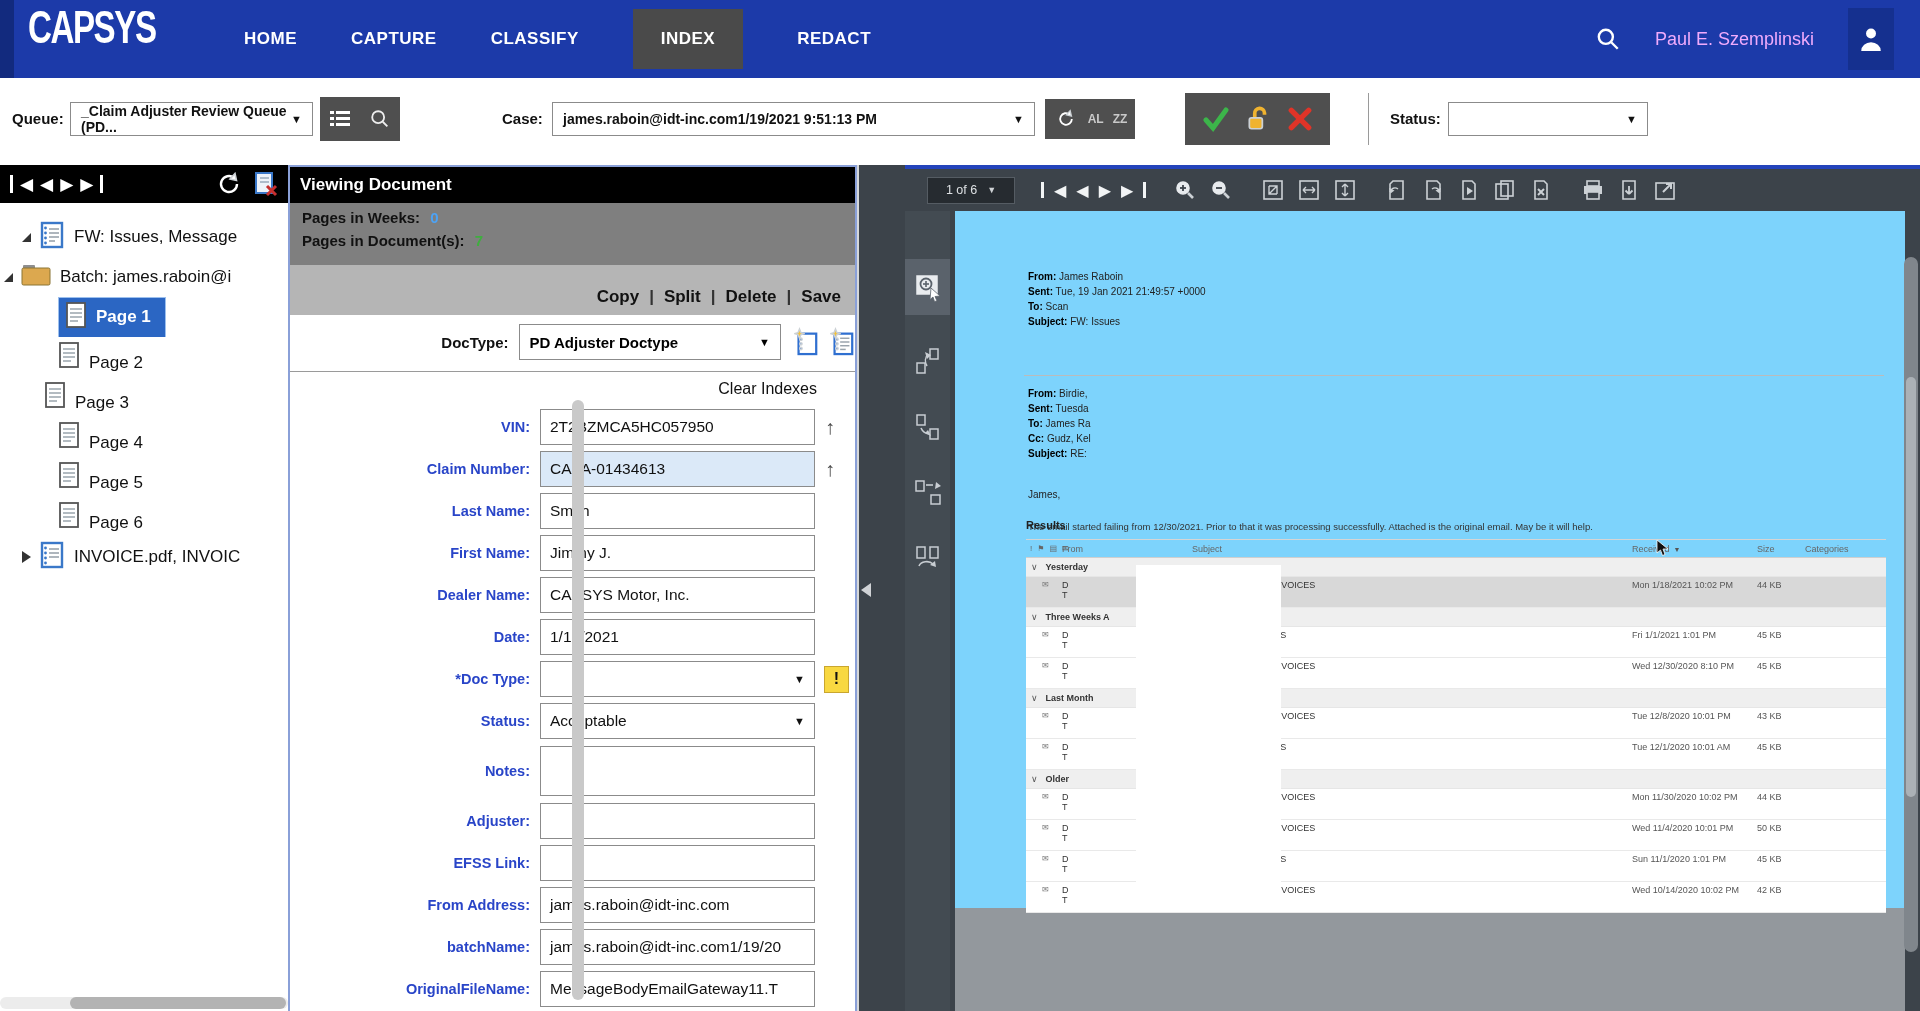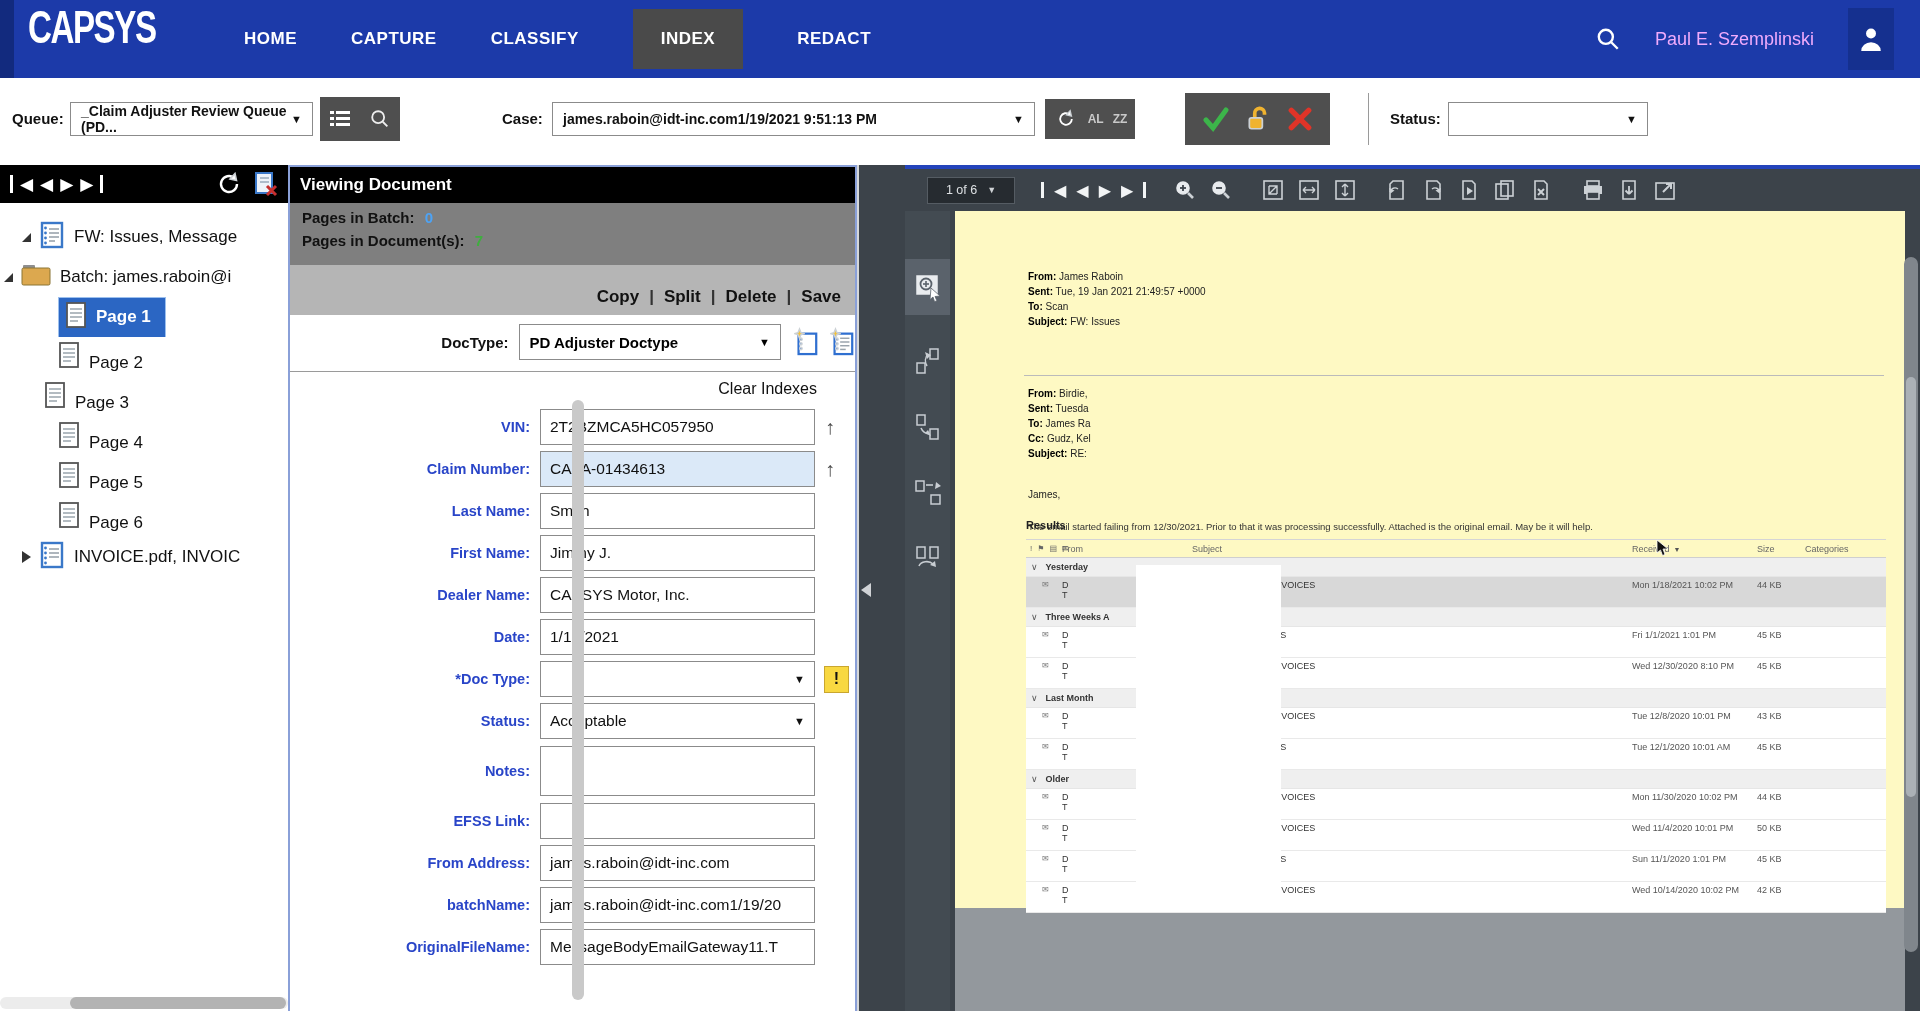--- a/index.html
+++ b/index.html
@@ -99,21 +99,21 @@
   .vicon svg { stroke:#ccd1d5; fill:none; stroke-width:1.6; }
   .varrow { color:#f2f4f5; font-size:16px; cursor:pointer; }
   .vbar { width:3px; height:16px; background:#f2f4f5; }
   .viewer-body { flex:1; display:flex; min-height:0; }
   .toolstrip { width:45px; background:#434b52; display:flex; flex-direction:column; align-items:center;
                padding-top:48px; gap:26px; flex:none; }
   .tool { width:40px; height:40px; display:flex; align-items:center; justify-content:center; cursor:pointer; }
   .tool svg { stroke:#c8cdd2; fill:none; stroke-width:1.5; }
   .tool.selected { background:#5a626b; width:45px; height:56px; }
   .canvas { flex:1; background:#3c434a; position:relative; display:flex; flex-direction:column; min-width:0; }
-  .page { margin-left:5px; width:950px; height:697px; background:#fef9c3; position:relative; flex:none; }
+  .page { margin-left:5px; width:950px; height:697px; background:#7dd3fc; position:relative; flex:none; }
   .canvas-footer { flex:1; background:#93989d; margin-left:5px; width:950px; }
   .vscroll { position:absolute; right:2px; top:46px; width:14px; height:695px; background:#80868c; border-radius:7px; }
   .vscroll .thumb { position:absolute; left:2px; top:120px; width:10px; height:420px; background:#abb1b6; border-radius:5px; }
 
   
   .email { position:absolute; left:73px; top:58px; right:60px; font-size:10px; color:#222; }
   .ehline { line-height:15px; }
   .ehline b { color:#000; }
   .ediv { height:1px; background:#bbb; margin:46px 0 10px -4px; width:860px; }
   .egreet { margin-top:26px; line-height:15px; }
@@ -371,21 +371,21 @@
     </div>
     <div class="hscroll-track" data-interactable="true">
       <div class="hscroll-thumb" data-interactable="true"></div>
     </div>
   </div>
 
   <div class="mid-panel" data-interactable="false">
     <div class="mid-title" data-interactable="false">Viewing Document</div>
     <div class="mid-info" data-interactable="false">
       <div class="line">
-        <span data-interactable="false">Pages in Batch:</span>
+        <span data-interactable="false">Pages in Weeks:</span>
         <span class="val-blue" data-interactable="false">0</span>
       </div>
       <div class="line">
         <span data-interactable="false">Pages in Document(s):</span>
         <span class="val-green" data-interactable="false">7</span>
       </div>
     </div>
     <div class="mid-actions" id="action-links" data-interactable="false">
         <span data-interactable="true">Copy</span>
         <span class="sep" data-interactable="false">|</span>
@@ -480,20 +480,26 @@
         <div class="frow" data-interactable="false">
           <span class="flabel" data-interactable="false">Status:</span>
           <div class="fctrl" data-interactable="true">
             <span data-interactable="false">Acceptable</span>
             <span class="caret" data-interactable="false">▼</span>
           </div>
         </div>
         <div class="frow tall" data-interactable="false">
           <span class="flabel" data-interactable="false">Notes:</span>
           <div class="fctrl textarea" data-interactable="true">
+            <span data-interactable="false"></span>
+          </div>
+        </div>
+        <div class="frow" data-interactable="false">
+          <span class="flabel" data-interactable="false">Adjuster:</span>
+          <div class="fctrl" data-interactable="true">
             <span data-interactable="false"></span>
           </div>
         </div>
         <div class="frow" data-interactable="false">
           <span class="flabel" data-interactable="false">EFSS Link:</span>
           <div class="fctrl" data-interactable="true">
             <span data-interactable="false"></span>
           </div>
         </div>
         <div class="frow" data-interactable="false">

